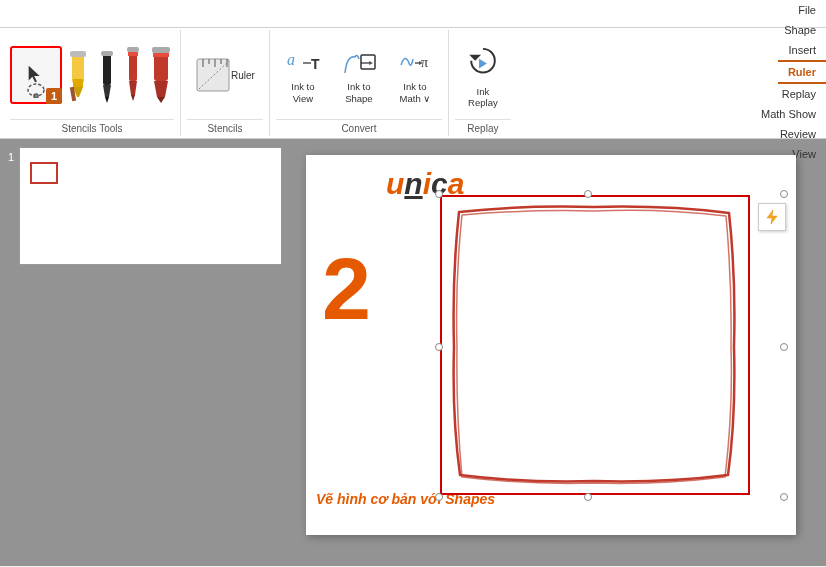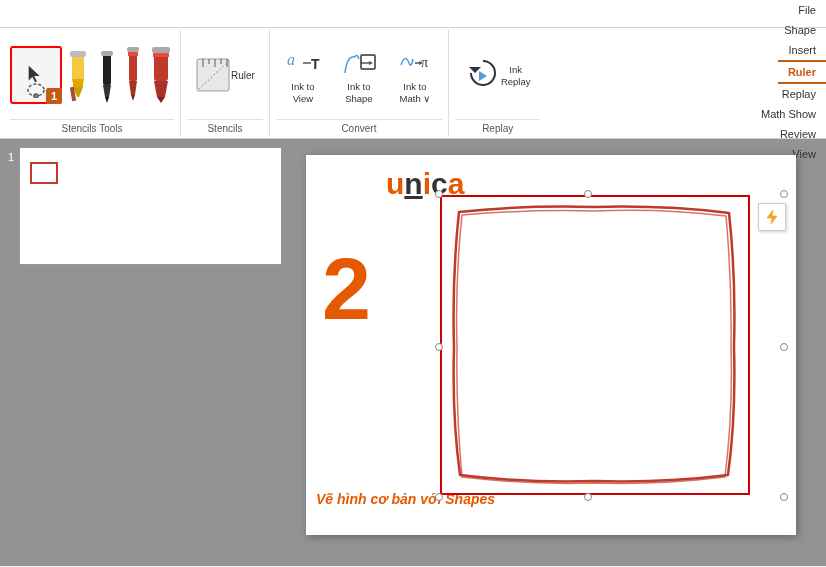--- a/index.html
+++ b/index.html
@@ -31,21 +31,21 @@
 
     
     .pen-container { display: flex; gap: 4px; align-items: flex-end; height: 60px; }
     .pen-icon { display: flex; flex-direction: column; align-items: center; justify-content: flex-end; cursor: pointer; }
 
     
     .ruler-btn { display: flex; flex-direction: row; align-items: center; justify-content: center; cursor: pointer; padding: 4px 8px; height: 80px; }
     .convert-btn { display: flex; flex-direction: column; align-items: center; justify-content: center; padding: 4px 6px; border-radius: 3px; cursor: pointer; width: 54px; height: 76px; font-size: 9.5px; color: #333; text-align: center; line-height: 1.2; }
 
     
-    .replay-btn { display: flex; flex-direction: row; align-items: center; justify-content: center; padding: 4px 10px; border-radius: 3px; cursor: pointer; height: 76px; font-size: 10px; color: #333; text-align: center; }
+    .replay-btn { display: flex; flex-direction: column; align-items: center; justify-content: center; padding: 4px 10px; border-radius: 3px; cursor: pointer; height: 76px; font-size: 10px; color: #333; text-align: center; }
 
     
     .main-area { display: flex; height: calc(567px - 140px); background: #939393; }
 
     
     .slide-panel { width: 290px; background: #939393; padding: 8px; overflow-y: auto; }
 
     
     .slide-view { flex: 1; padding: 16px; display: flex; align-items: flex-start; justify-content: flex-start; }
     .slide-main { background: #fff; width: 490px; height: 380px; position: relative; overflow: hidden; box-shadow: 2px 2px 8px rgba(0,0,0,0.3); }
@@ -243,21 +243,21 @@
 
           <div style="position:absolute;top:14px;left:10px;width:28px;height:22px;border:2px solid #c0392b;"></div>
         </div>
       </div>
 
     </div>
 
     <div class="slide-view">
       <div class="slide-main">
 
-        <div style="position:absolute;top:12px;left:80px;font-size:30px;font-weight:bold;">
+        <div style="position:absolute;top:12px;left:80px;font-size:30px;font-weight:bold;font-style:italic;">
           <span style="color:#e55a00;">u</span><span style="color:#333;text-decoration:underline;">n</span><span style="color:#e55a00;">i</span><span style="color:#333;">c</span><span style="color:#e55a00;">a</span>
         </div>
 
         <div style="position:absolute;left:16px;top:90px;font-size:88px;font-weight:bold;color:#e55a00;line-height:1;">2</div>
 
         <div style="position:absolute;bottom:28px;left:10px;font-size:14px;font-weight:bold;color:#e55a00;font-style:italic;">Vẽ hình cơ bản với Shapes</div>
 
         <svg style="position:absolute;top:42px;left:138px;width:300px;height:295px;" viewBox="0 0 300 295">
 
           <path d="M 15,15 Q 80,8 150,10 Q 220,8 285,16 Q 292,80 290,150 Q 292,220 284,278 Q 220,286 150,284 Q 80,286 16,278 Q 8,220 10,150 Q 8,80 15,15 Z" fill="none" stroke="#c0392b" stroke-width="2.5" stroke-linecap="round" stroke-linejoin="round"></path>

